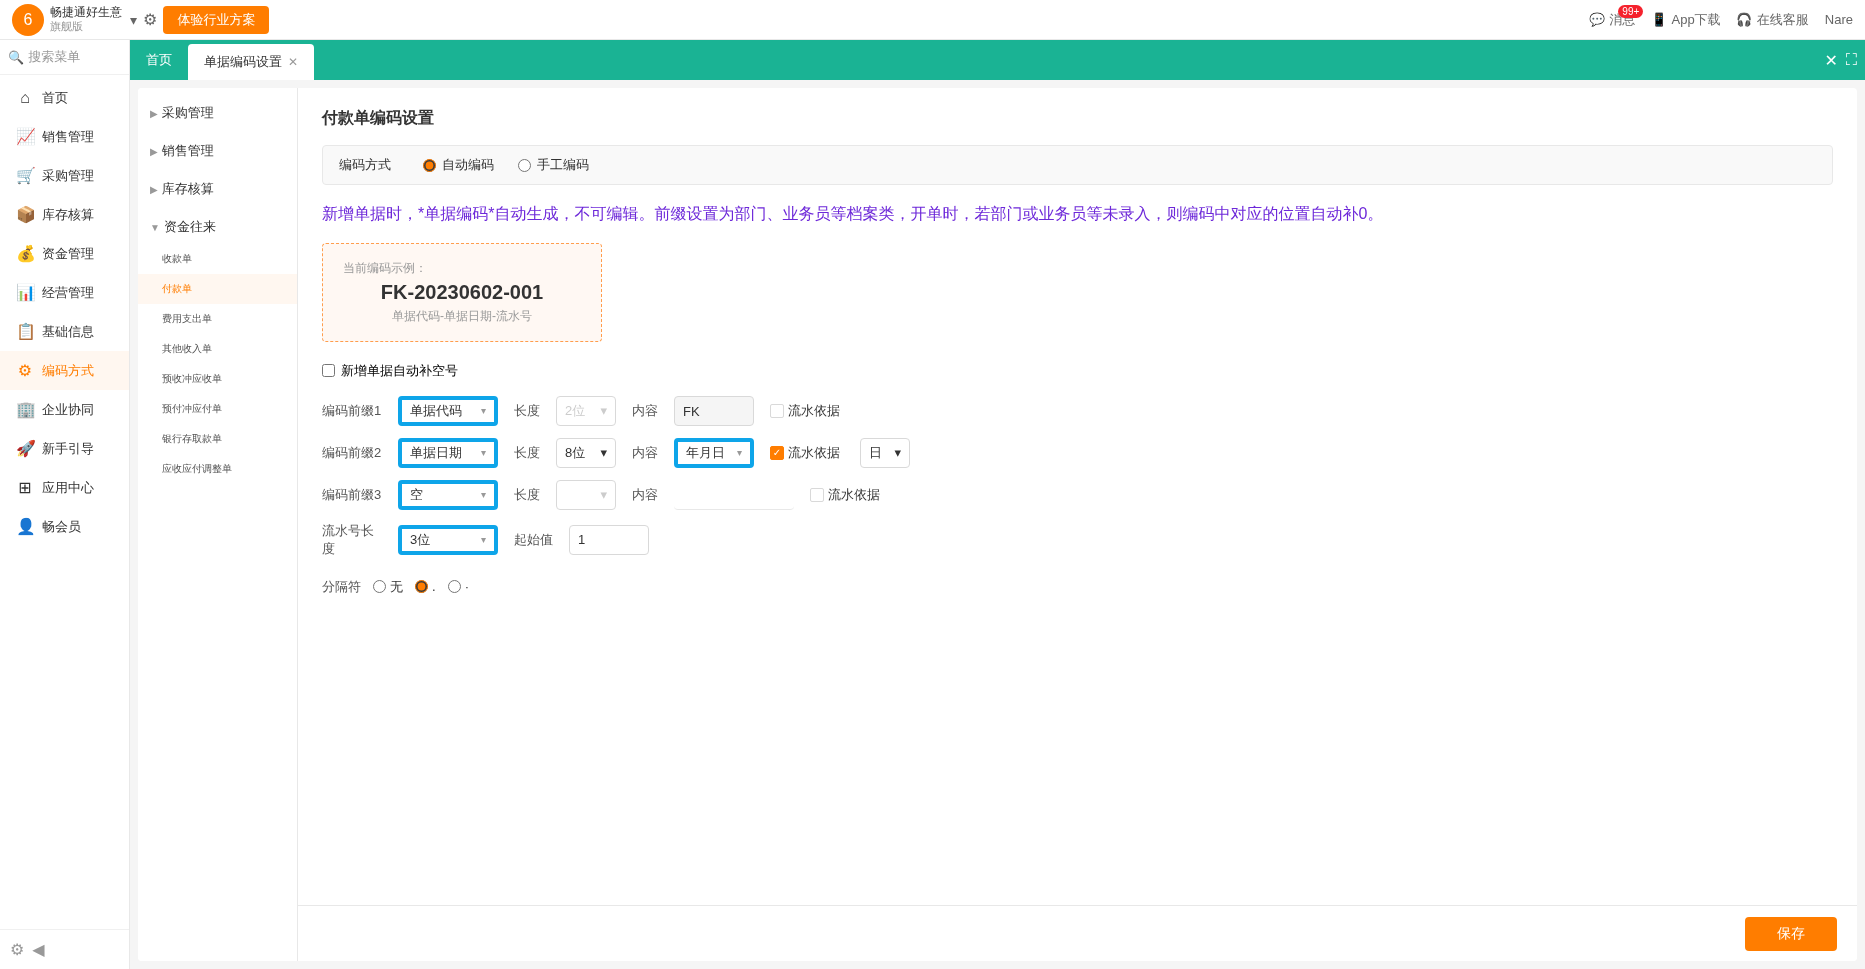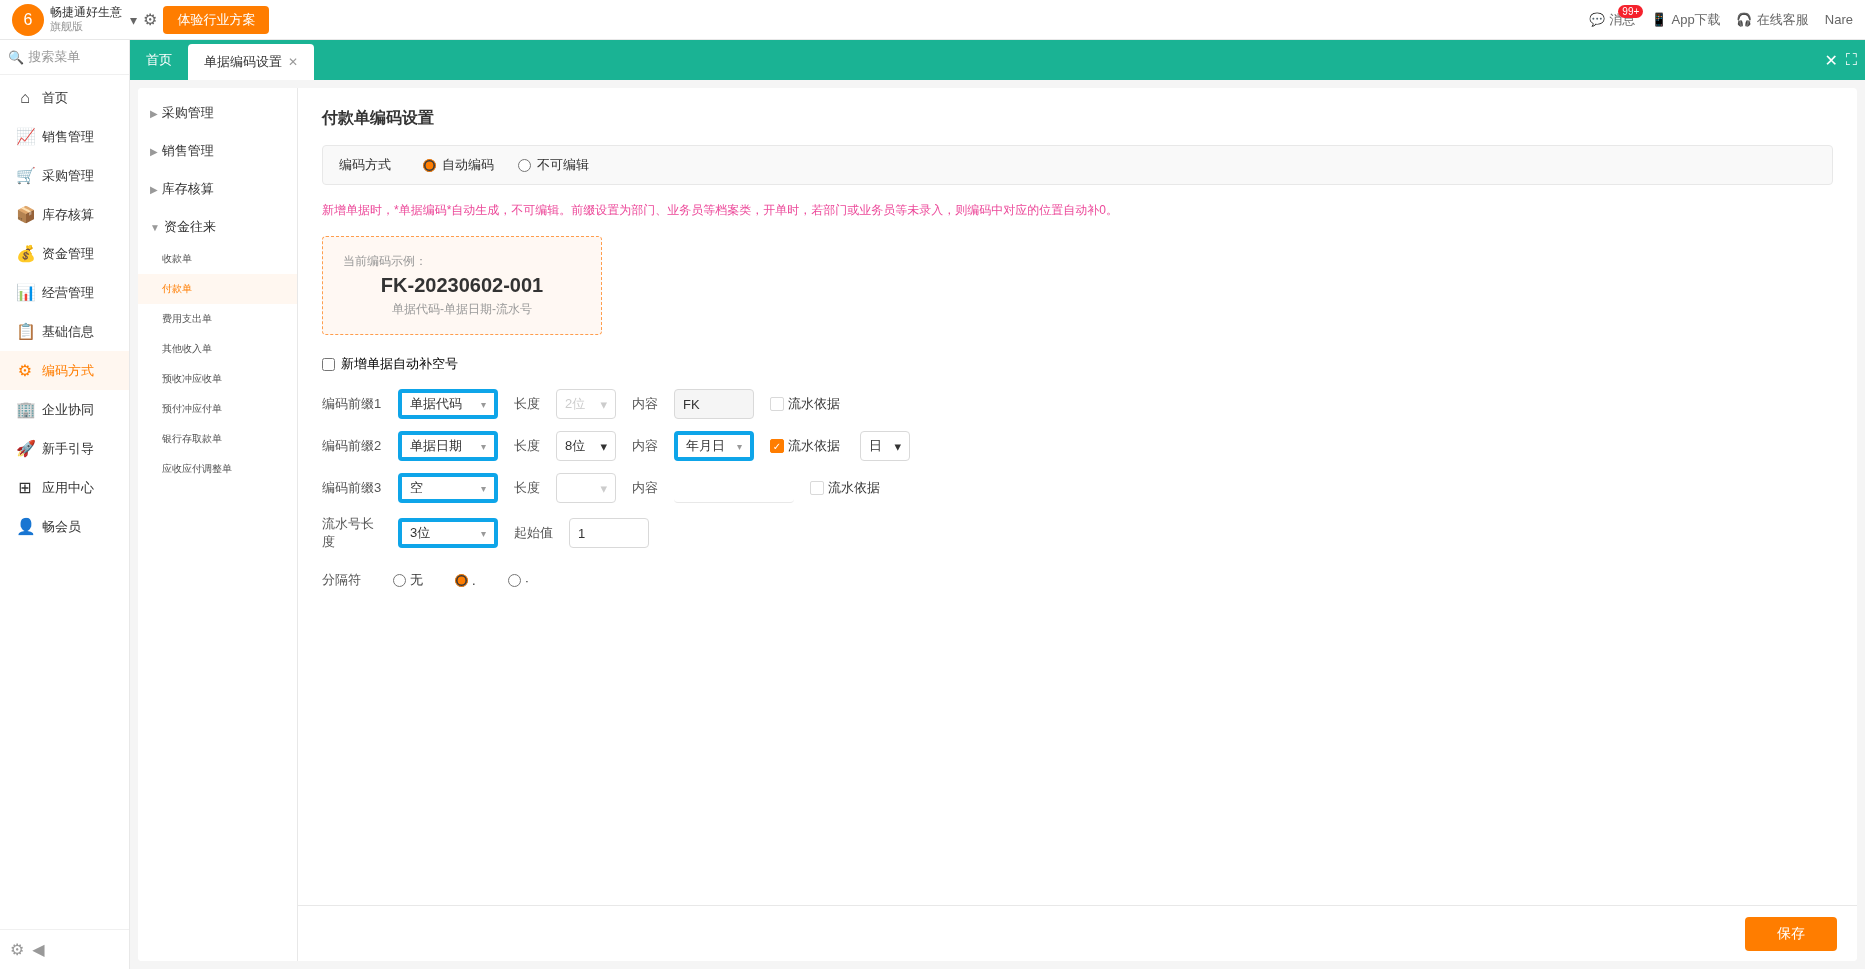--- a/index.html
+++ b/index.html
@@ -82,21 +82,21 @@
     
     .form-area { flex: 1; padding: 20px 24px; overflow-y: auto; }
     .page-title { font-size: 16px; font-weight: bold; color: #333; margin-bottom: 16px; }
 
     
     .coding-method { background: #f9f9f9; border: 1px solid #e8e8e8; border-radius: 4px; padding: 10px 16px; margin-bottom: 16px; display: flex; align-items: center; gap: 24px; }
     .coding-method label { display: flex; align-items: center; gap: 6px; cursor: pointer; color: #333; font-size: 13px; }
     .radio-label { font-weight: 500; color: #333; margin-right: 8px; }
 
     
-    .info-text { color: #ec4899; font-size: 12px; margin-bottom: 16px; line-height: 1.6; }
+    .info-text { color: #6d28d9; font-size: 16px; margin-bottom: 16px; line-height: 1.6; }
 
     
     .code-example-box {
       border: 1px dashed #ff9d4d;
       background: #fff8f3;
       border-radius: 4px;
       padding: 16px 20px;
       display: inline-block;
       margin-bottom: 20px;
       min-width: 280px;
@@ -122,21 +122,21 @@
 
     
     .cb { width: 14px; height: 14px; border: 1px solid #d9d9d9; border-radius: 2px; display: inline-flex; align-items: center; justify-content: center; cursor: pointer; background: #fff; }
     .cb.checked { background: #ff7d00; border-color: #ff7d00; color: white; font-size: 10px; }
 
     
     .serial-row { display: flex; align-items: center; gap: 16px; margin-bottom: 20px; }
     .start-value-input { height: 30px; border: 1px solid #d9d9d9; border-radius: 4px; padding: 0 8px; font-size: 13px; color: #333; width: 80px; }
 
     
-    .separator-row { display: flex; align-items: center; gap: 32px; margin-bottom: 20px; }
+    .separator-row { display: flex; align-items: center; gap: 12px; margin-bottom: 20px; }
     .sep-label { color: #555; font-size: 13px; }
     .sep-option { display: flex; align-items: center; gap: 4px; cursor: pointer; }
     .sep-text { font-size: 13px; color: #333; }
 
     
     .save-bar { height: 56px; background: #fff; border-top: 1px solid #e8e8e8; display: flex; align-items: center; justify-content: flex-end; padding: 12px 20px; }
     .save-btn { background: #ff7d00; color: white; border: none; border-radius: 4px; padding: 8px 32px; font-size: 14px; cursor: pointer; }
 
     
     .day-select { height: 30px; border: 1px solid #d9d9d9; border-radius: 4px; padding: 0 8px; background: #fff; font-size: 13px; color: #333; min-width: 50px; display: flex; align-items: center; justify-content: space-between; cursor: pointer; gap: 4px; margin-left: 4px; }
@@ -306,21 +306,21 @@
 
           
           <div class="coding-method">
             <span class="radio-label">编码方式</span>
             <label>
               <input type="radio" name="coding" checked="" style="">
               <span>自动编码</span>
             </label>
             <label>
               <input type="radio" name="coding" style="">
-              <span>不可编辑</span>
+              <span>手工编码</span>
             </label>
           </div>
 
           
           <div class="info-text">新增单据时，*单据编码*自动生成，不可编辑。前缀设置为部门、业务员等档案类，开单时，若部门或业务员等未录入，则编码中对应的位置自动补0。</div>
 
           
           <div class="code-example-box">
             <div class="code-example-label">当前编码示例：</div>
             <div class="code-example-value">FK-20230602-001</div>

